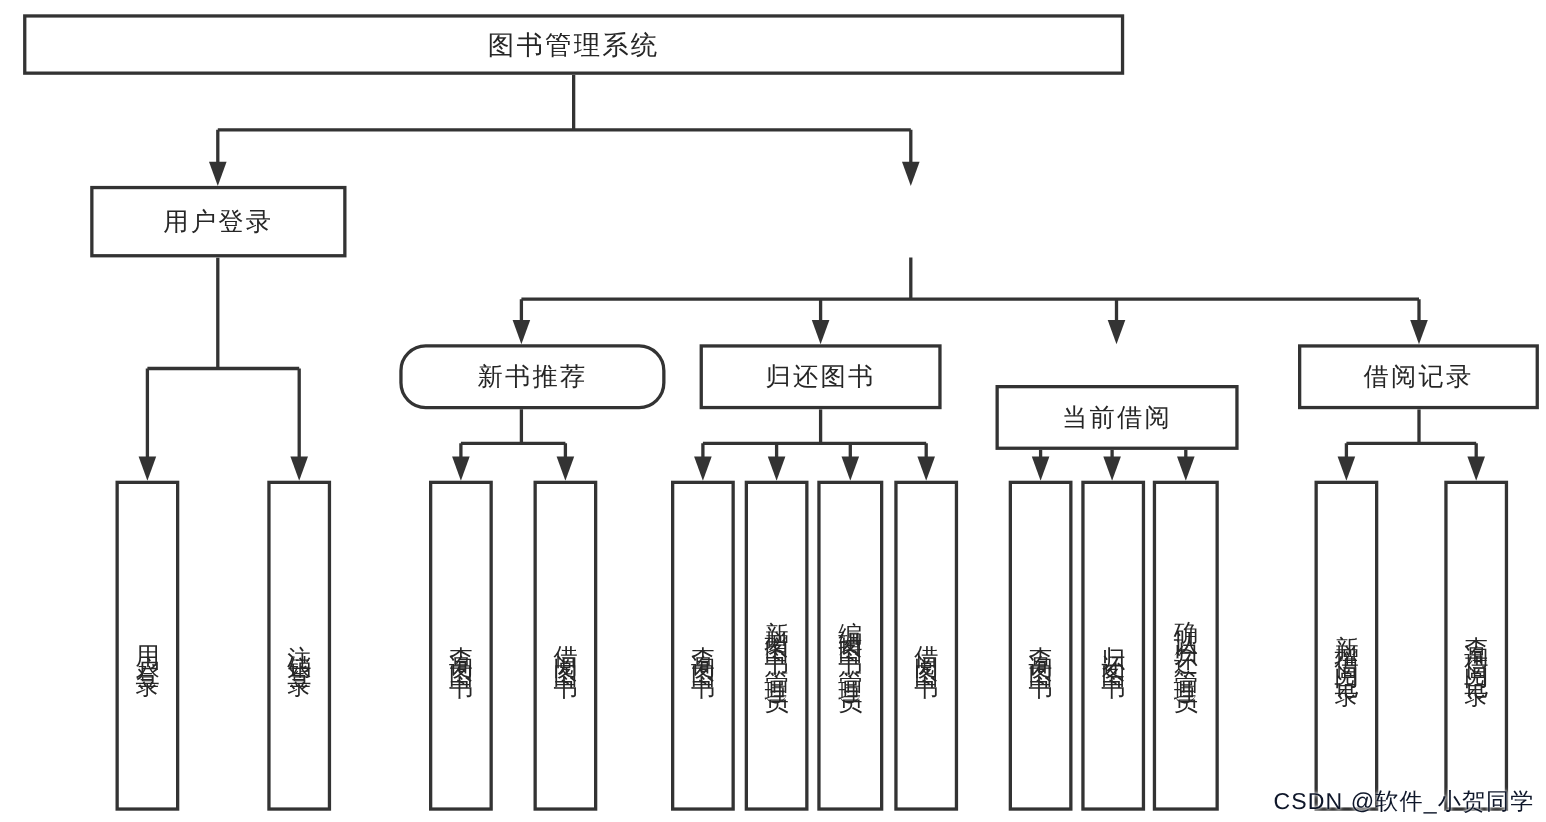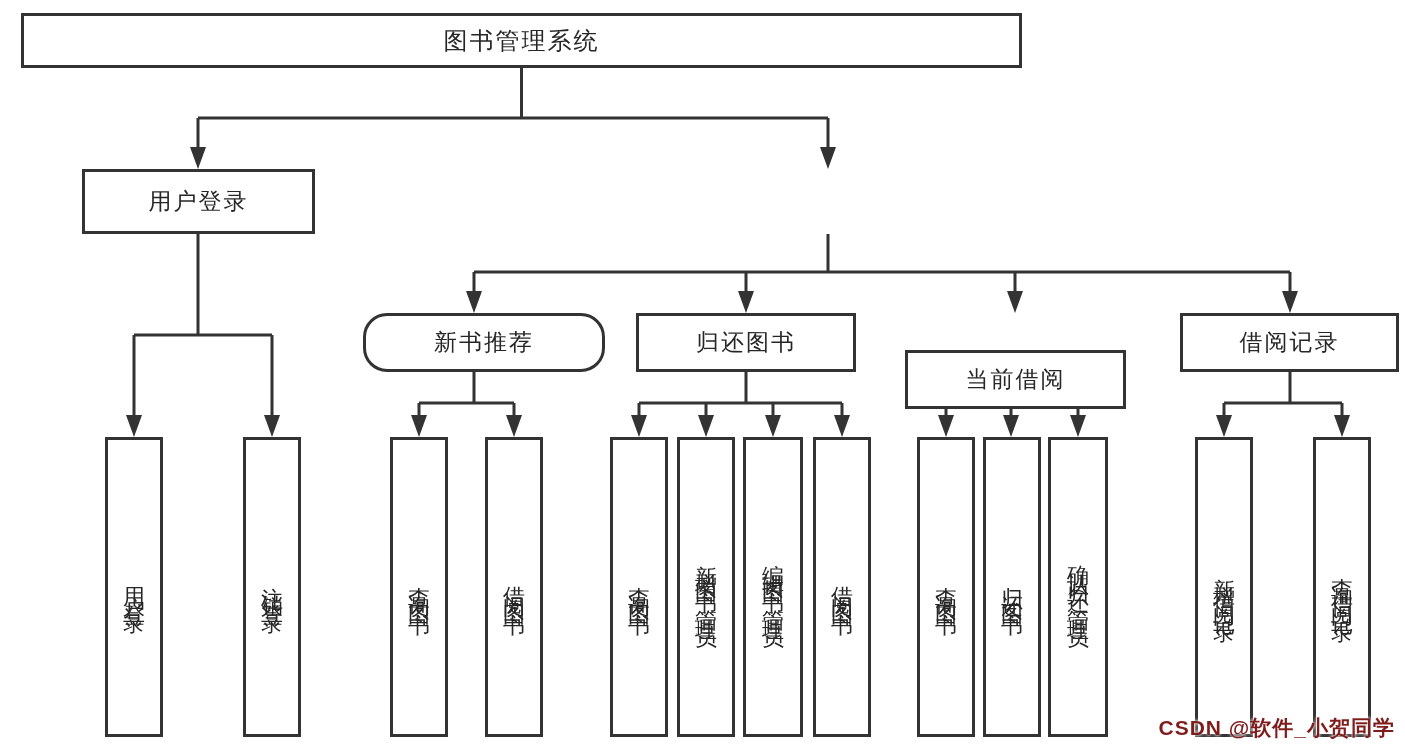--- a/index.html
+++ b/index.html
@@ -29,25 +29,24 @@
     font-size:22px;
     letter-spacing:9px;
     line-height:1.1;
     white-space:nowrap;
   }
   .watermark{
     position:absolute;
     right:10px;top:714px;
     z-index:5;
     font-size:21px;
-    color:#7f1d1d;
+    color:#0f172a;
     text-shadow:0 0 2px #ffffff,0 0 4px #ffffff;
     letter-spacing:1px;
     white-space:nowrap;
-    font-weight:bold;
   }
 </style>
 </head>
 <body>
 
 <div class="canvas">
 
   <svg class="connectors" width="1405" height="747" viewBox="0 0 1405 747">
     <g stroke="#333333" stroke-width="3" fill="none">
 

